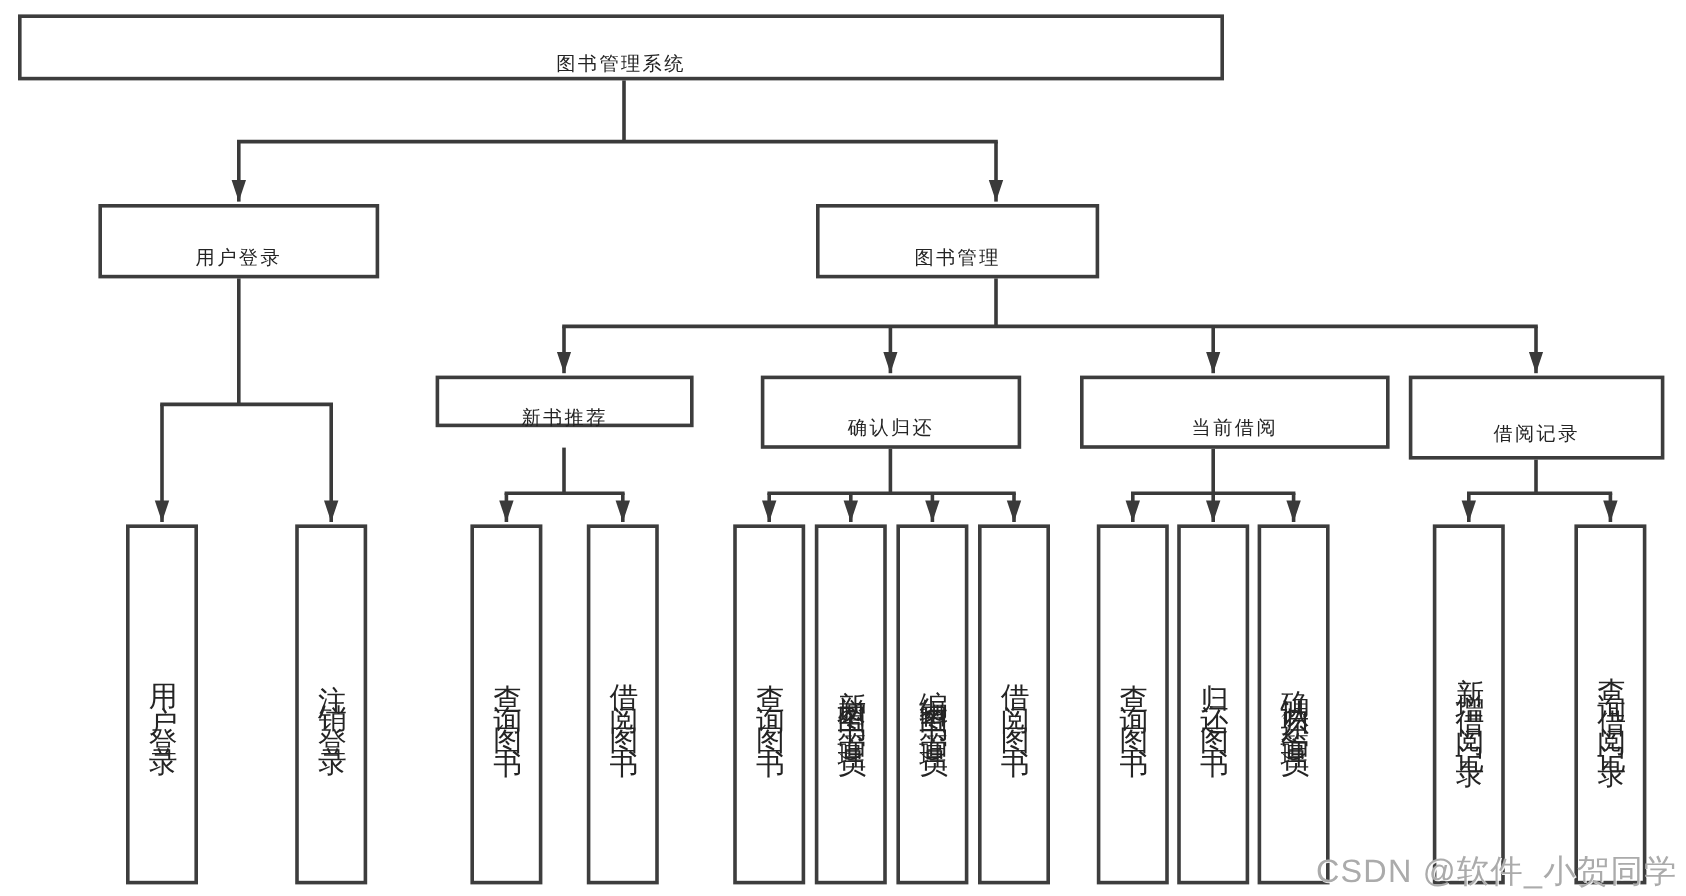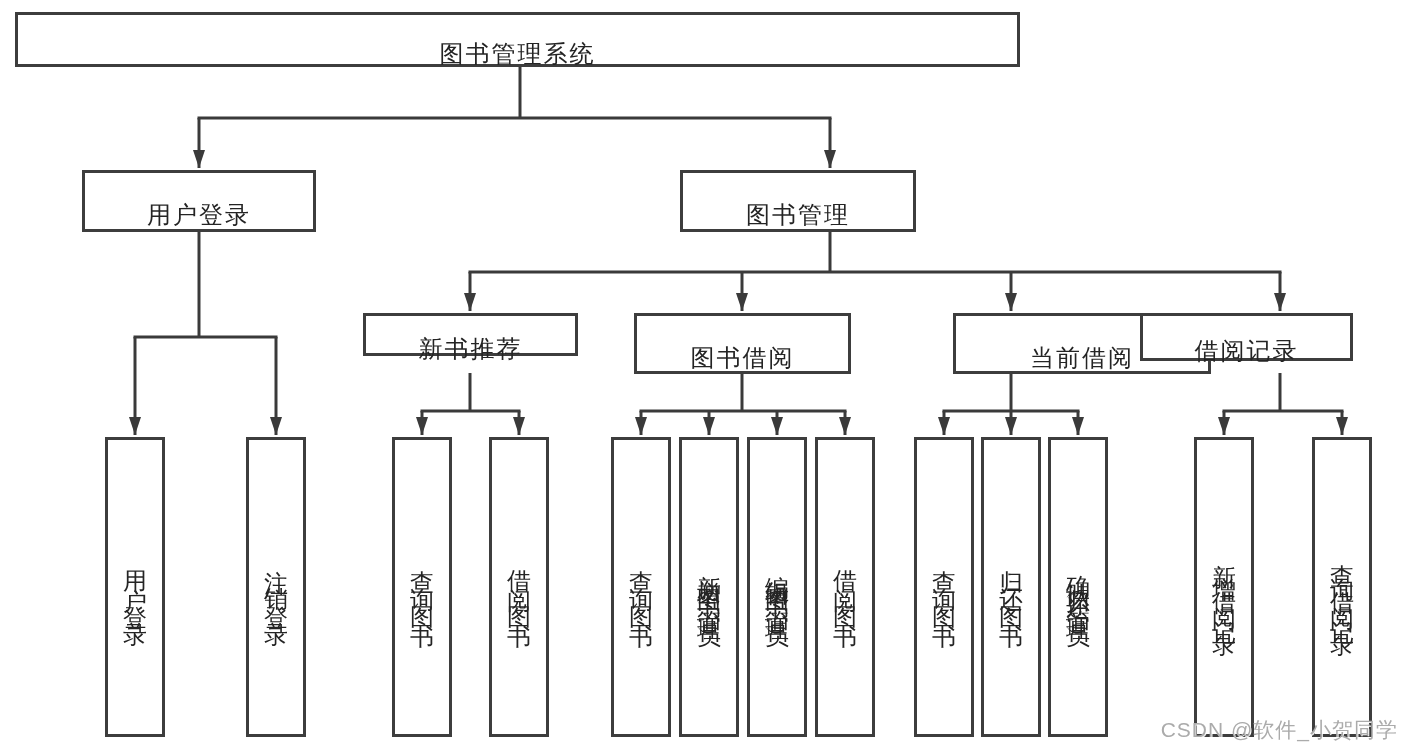--- a/index.html
+++ b/index.html
@@ -20,40 +20,40 @@
     position: absolute;
     box-sizing: border-box;
     background: #ffffff;
     border: 3px solid #3d3d3d;
     display: flex;
     align-items: center;
     justify-content: center;
     color: #242424;
   }
   .h-label {
-    font-size: 24px;
+    font-size: 16px;
     letter-spacing: 2px;
     white-space: nowrap;
     margin-top: 28px;
   }
   .v-label {
     writing-mode: vertical-rl;
     text-orientation: mixed;
     font-size: 24px;
     letter-spacing: 7px;
     white-space: nowrap;
     color: #242424;
   }
   .ls-wide { letter-spacing: 18px; }
   .ls-mid  { letter-spacing: 14px; }
   .watermark {
     position: absolute;
     right: 7px;
     bottom: 3px;
-    font-size: 21px;
+    font-size: 27px;
     letter-spacing: 1px;
     color: #ababab;
     text-shadow: 1px 1px 0 rgba(255,255,255,0.9);
     white-space: nowrap;
   }
 </style>
 </head>
 <body>
 
 <div class="stage">
@@ -128,26 +128,26 @@
     <span class="h-label">用户登录</span>
   </div>
   <div class="box" style="left:680px; top:170px; width:236px; height:62px">
     <span class="h-label">图书管理</span>
   </div>
 
   <div class="box" style="left:363px; top:313px; width:215px; height:43px">
     <span class="h-label">新书推荐</span>
   </div>
   <div class="box" style="left:634px; top:313px; width:217px; height:61px">
-    <span class="h-label">图书借阅</span>
+    <span class="h-label">确认归还</span>
   </div>
-  <div class="box" style="left:953px; top:313px; width:258px; height:61px">
+  <div class="box" style="left:900px; top:313px; width:258px; height:61px">
     <span class="h-label">当前借阅</span>
   </div>
-  <div class="box" style="left:1140px; top:313px; width:213px; height:48px">
+  <div class="box" style="left:1174px; top:313px; width:213px; height:70px">
     <span class="h-label">借阅记录</span>
   </div>
 
   <div class="box" style="left:105px; top:437px; width:60px; height:300px">
     <span class="v-label ls-wide">用户登录</span>
   </div>
   <div class="box" style="left:246px; top:437px; width:60px; height:300px">
     <span class="v-label ls-wide">注销登录</span>
   </div>
 

